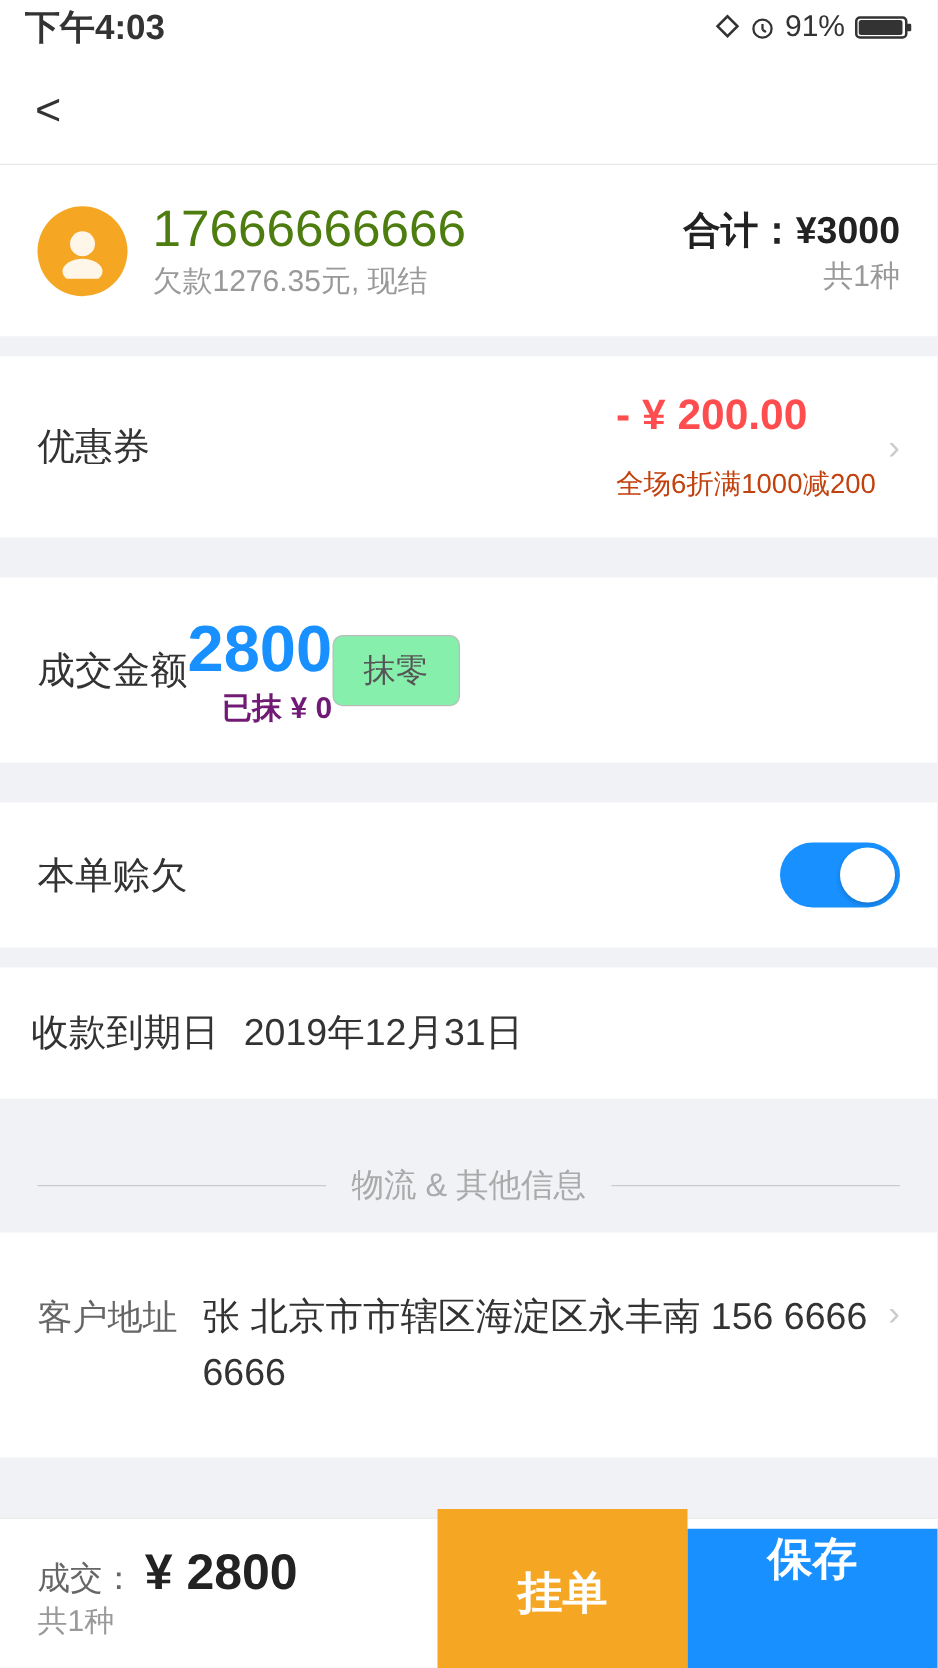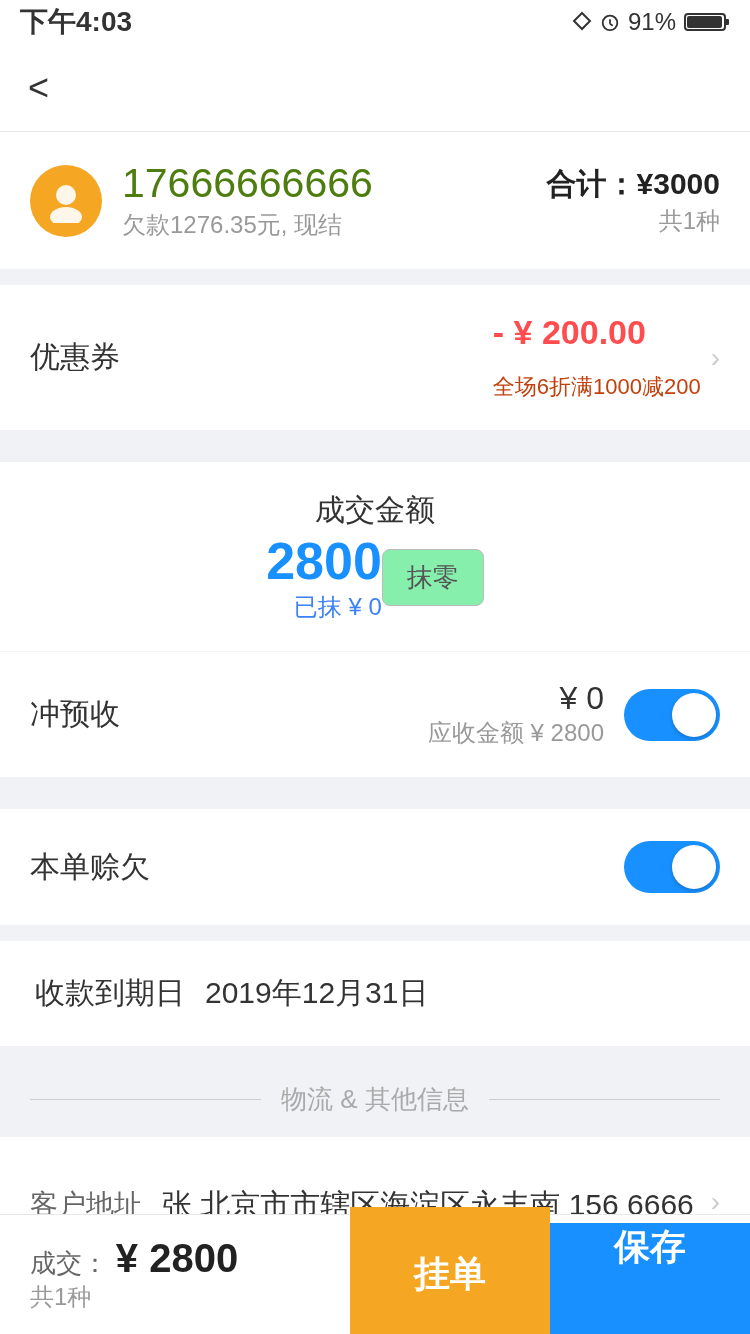--- a/index.html
+++ b/index.html
@@ -162,41 +162,41 @@
       background: #fff;
       margin-bottom: 16px;
     }
 
     
     .amount-row {
       background: #fff;
       padding: 28px 30px;
       display: flex;
       align-items: center;
-      flex-direction: column;
     }
     .amount-label {
       font-size: 30px;
       color: #333;
     }
     .amount-right {
       display: flex;
       align-items: center;
     }
     .amount-value-group {
       text-align: right;
     }
     .amount-value {
       font-size: 52px;
       color: #1890ff;
       font-weight: 600;
     }
     .amount-sub {
       font-size: 24px;
-      color: #3b82f6;
+      color: #701a75;
+      font-weight: bold;
     }
     .round-btn {
       border: 1.5px solid #bbb;
       border-radius: 8px;
       padding: 10px 24px;
       font-size: 26px;
       color: #555;
       background: #86efac;
       cursor: pointer;
       white-space: nowrap;
@@ -265,25 +265,25 @@
       margin-bottom: 16px;
     }
     .debt-label {
       font-size: 30px;
       color: #333;
     }
 
     
     .duedate-row {
       background: #fff;
-      padding: 32px 35px;
+      padding: 32px 25px;
       display: flex;
       align-items: center;
       gap: 20px;
-      margin-bottom: 0;
+      margin-bottom: 16px;
     }
     .duedate-label {
       font-size: 30px;
       color: #333;
     }
     .duedate-value {
       font-size: 30px;
       color: #333;
     }
 
@@ -463,32 +463,20 @@
       <div class="amount-label">成交金额</div>
       <div class="amount-right">
         <div class="amount-value-group">
           <div class="amount-value">2800</div>
           <div class="amount-sub">已抹  ¥ 0</div>
         </div>
         <button class="round-btn">抹零</button>
       </div>
     </div>
 
-    <div class="prepaid-row">
-      <div class="prepaid-label">冲预收</div>
-      <div class="prepaid-right">
-        <div class="prepaid-amount-group">
-          <div class="prepaid-amount">¥ 0</div>
-          <div class="prepaid-sub">应收金额 ¥ 2800</div>
-        </div>
-        <div class="toggle">
-          <div class="toggle-knob"></div>
-        </div>
-      </div>
-    </div>
   </div>
 
   <div class="section-divider"></div>
 
   <div class="debt-row">
     <div class="debt-label">本单赊欠</div>
     <div class="toggle">
       <div class="toggle-knob"></div>
     </div>
   </div>

